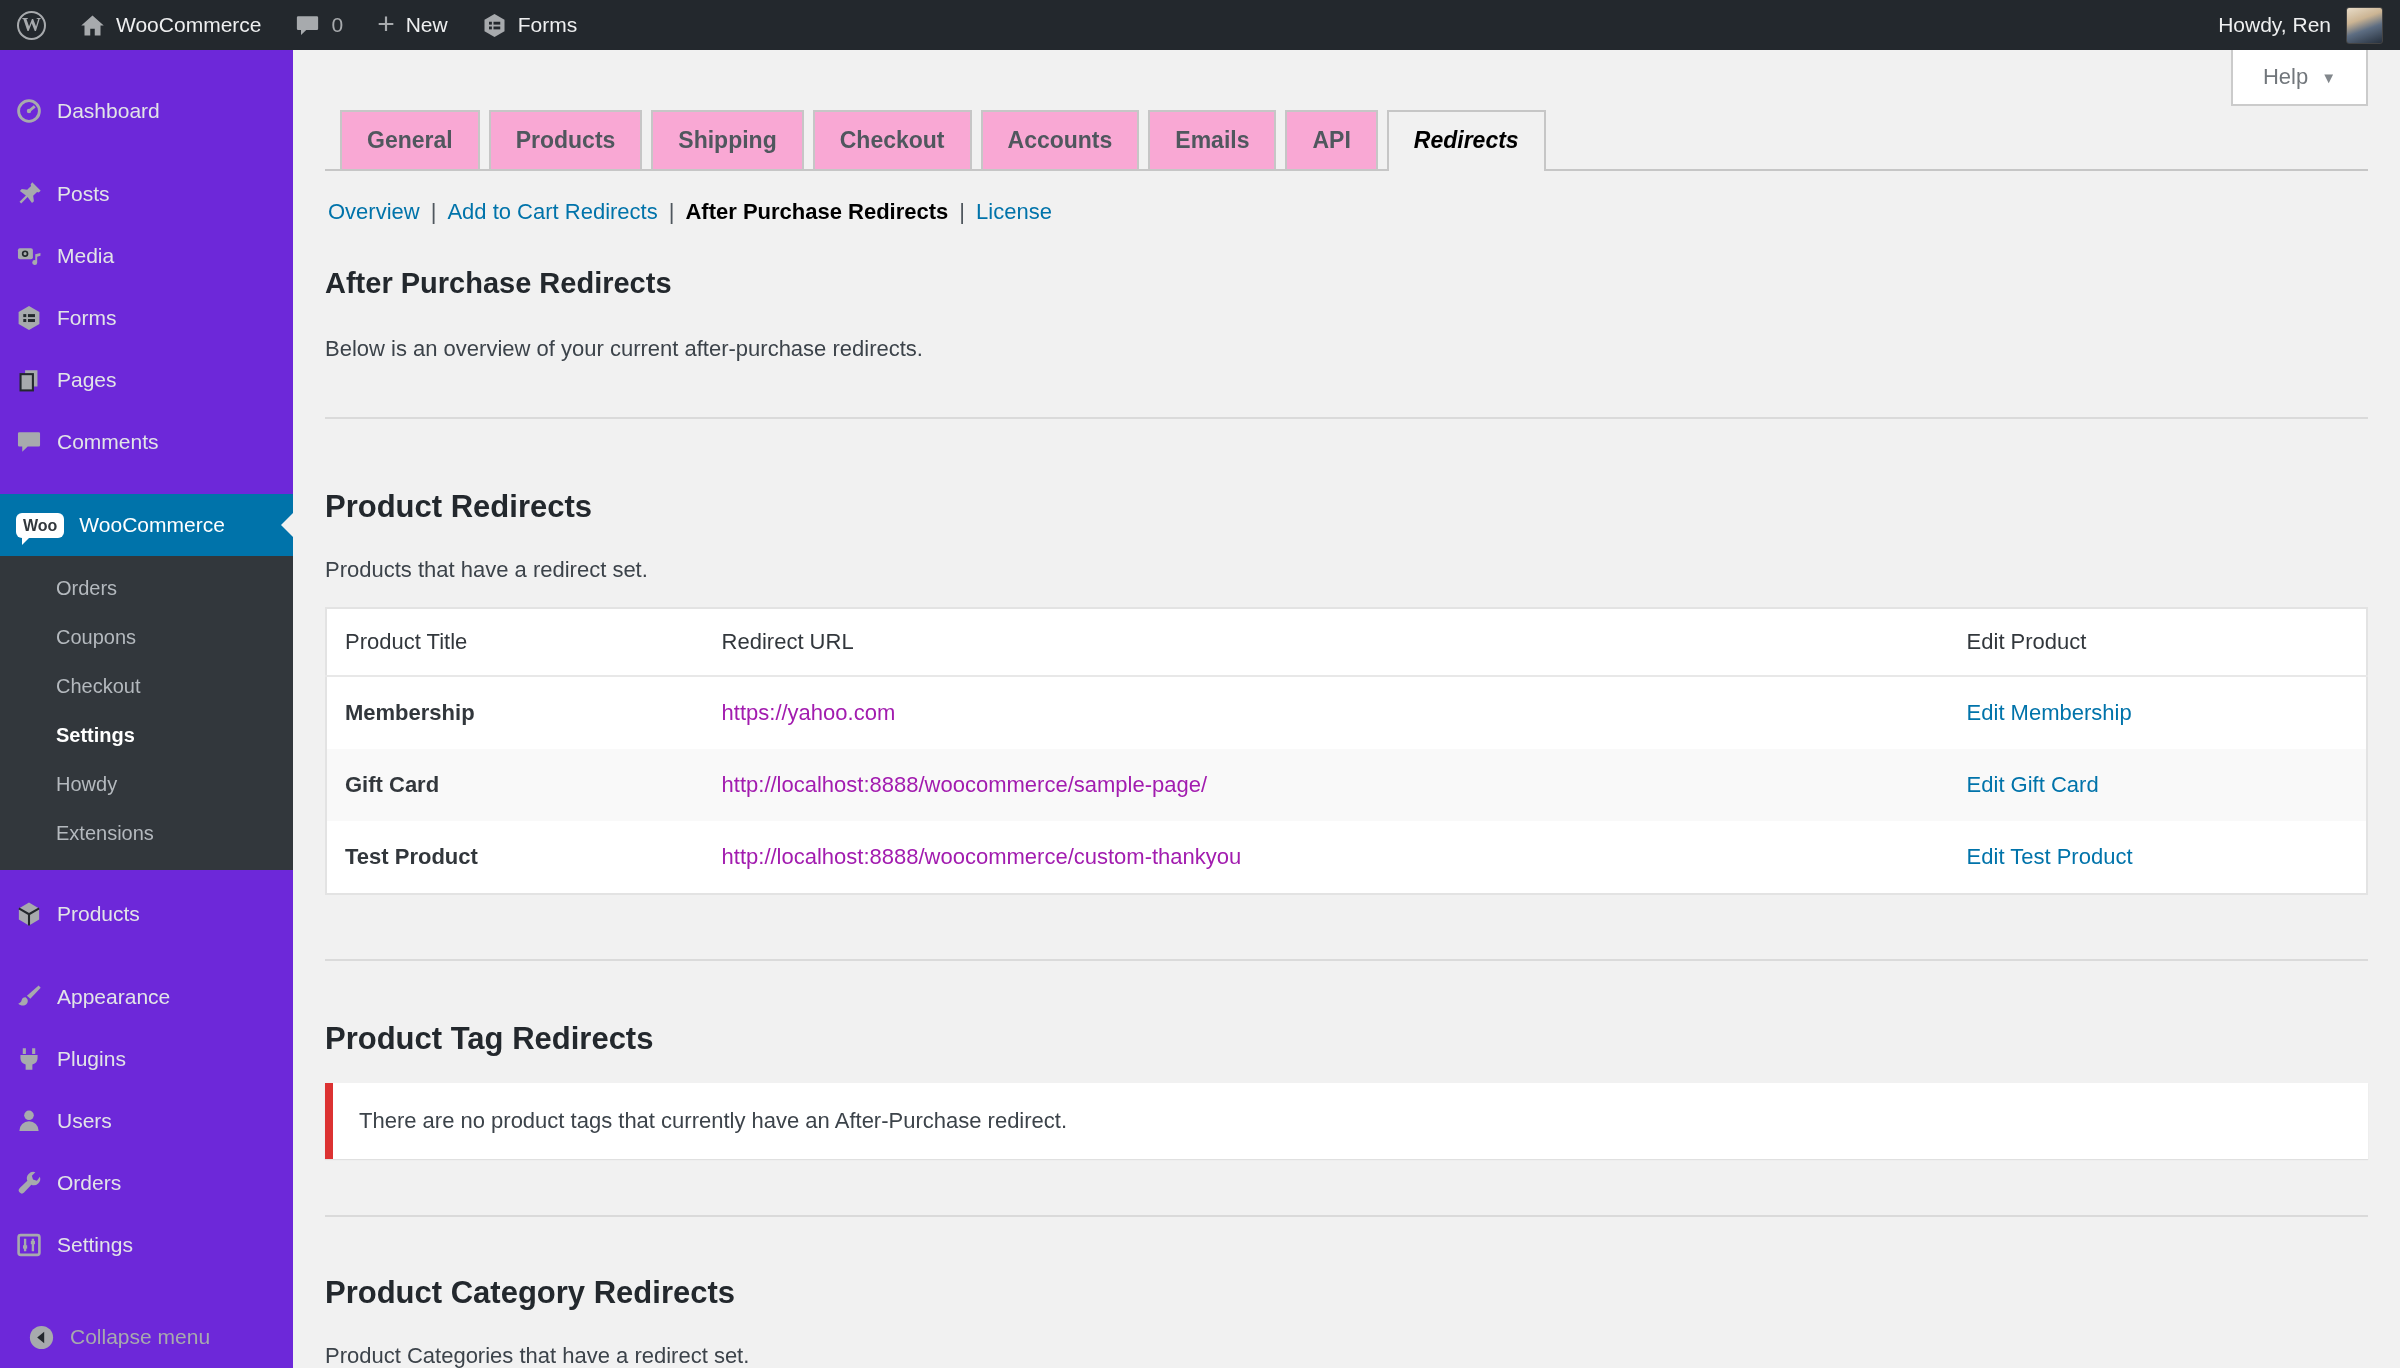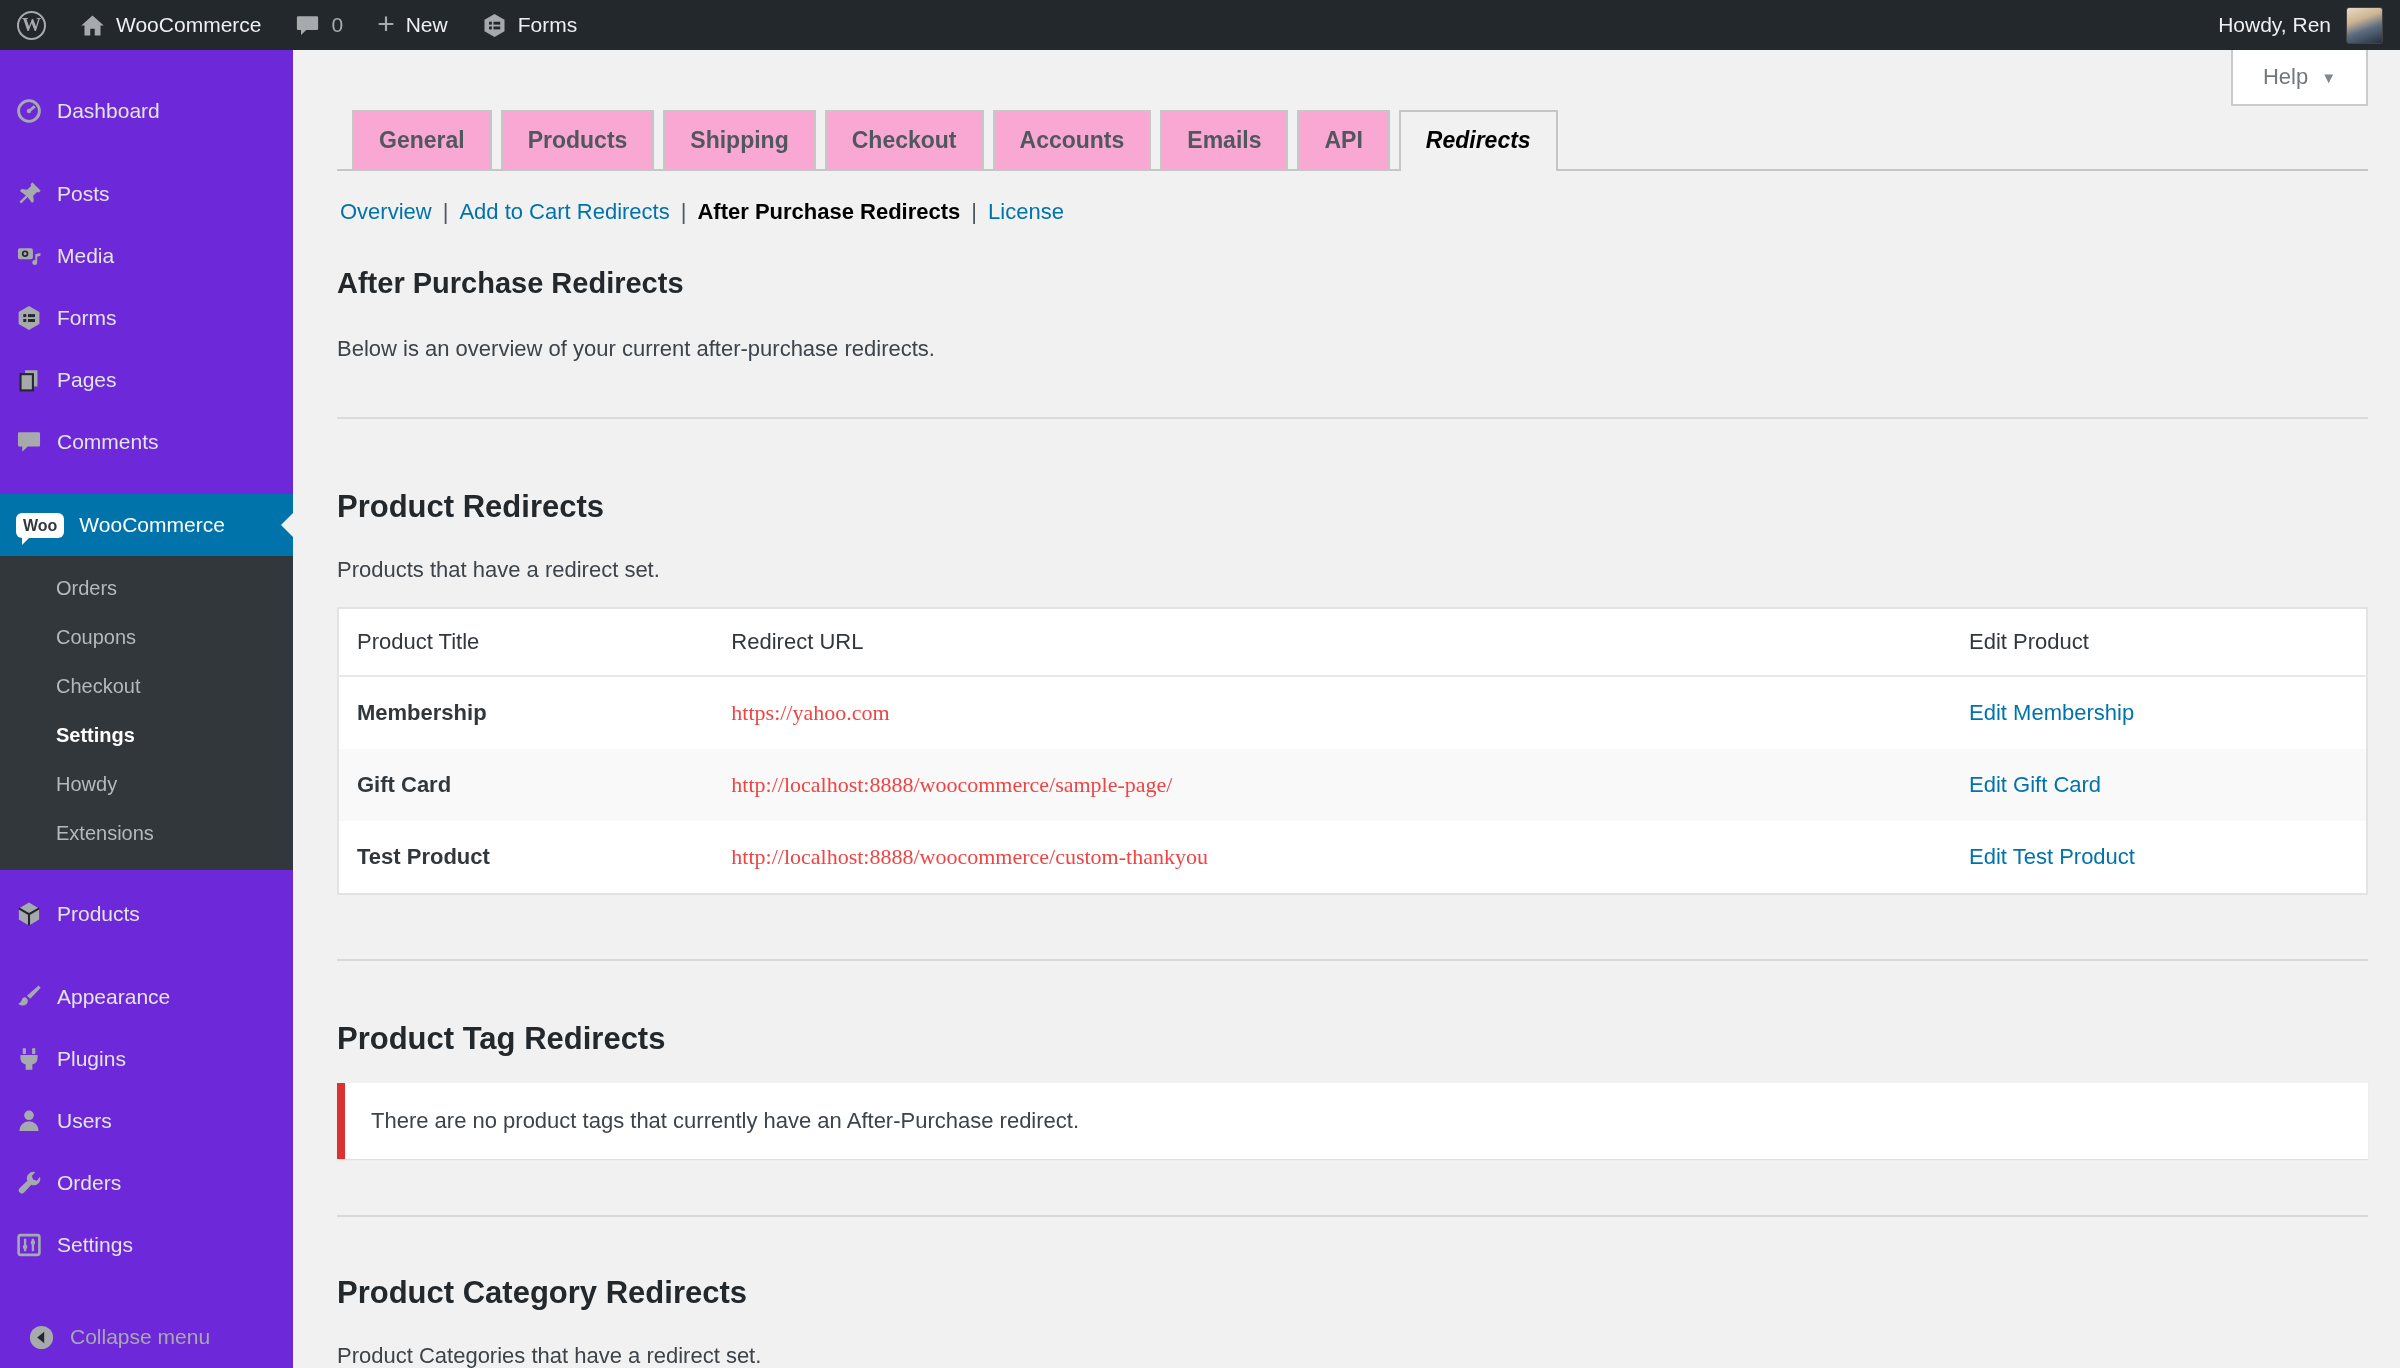--- a/index.html
+++ b/index.html
@@ -66,21 +66,21 @@
   .submenu-item { padding: 13px 2px 13px 56px; color: #b4b9be; font-size: 20px; cursor: pointer; }
   .submenu-item.current { color: #fff; font-weight: 700; }
   .collapse-item {
     position: absolute; bottom: 4px; left: 0; right: 0; height: 54px;
     display: flex; align-items: center; gap: 15px; padding-left: 28px;
     color: #a7aaad; cursor: pointer;
   }
   .collapse-item svg { width: 27px; height: 27px; fill: #a7aaad; }
 
   
-  .content { flex: 1; position: relative; padding: 0 32px 0 44px; }
+  .content { flex: 1; position: relative; padding: 0 32px 0 32px; }
   .help-tab {
     position: absolute; top: 0; right: 32px; background: #fff;
     border: 2px solid #cbcbcb; border-top: none;
     padding: 14px 30px; font-size: 22px; color: #72777c;
     display: flex; align-items: center; gap: 13px; cursor: pointer;
   }
   .help-caret { font-size: 15px; color: #82878c; }
 
   .tabs { padding-top: 60px; border-bottom: 2px solid #c6c6c6; display: flex; padding-left: 15px; }
   .tab {
@@ -110,21 +110,21 @@
     margin-top: 24px; width: 100%; border-collapse: collapse;
     background: #fff; border: 2px solid #e3e3e3; font-size: 22px; color: #32373c;
   }
   .redirect-table th {
     text-align: left; font-weight: 400; padding: 20px 18px;
     border-bottom: 2px solid #e8e8e8; color: #32373c;
   }
   .redirect-table td { padding: 23px 18px; }
   .redirect-table tr.alt { background: #f9f9f9; }
   .t-title { font-weight: 700; }
-  .t-url { color: #ef4444; font-family: Liberation Serif, serif; }
+  .t-url { color: #a21caf; }
   .t-edit a { color: #0073aa; text-decoration: none; cursor: pointer; }
 
   .hr2 { margin-top: 64px; }
   .hr3 { margin-top: 56px; }
 
   .notice {
     margin-top: 26px; background: #fff; border-left: 8px solid #dc3232;
     padding: 25px 26px; font-size: 22px; color: #3c434a;
     box-shadow: 0 1px 1px rgba(0,0,0,0.07);
   }

